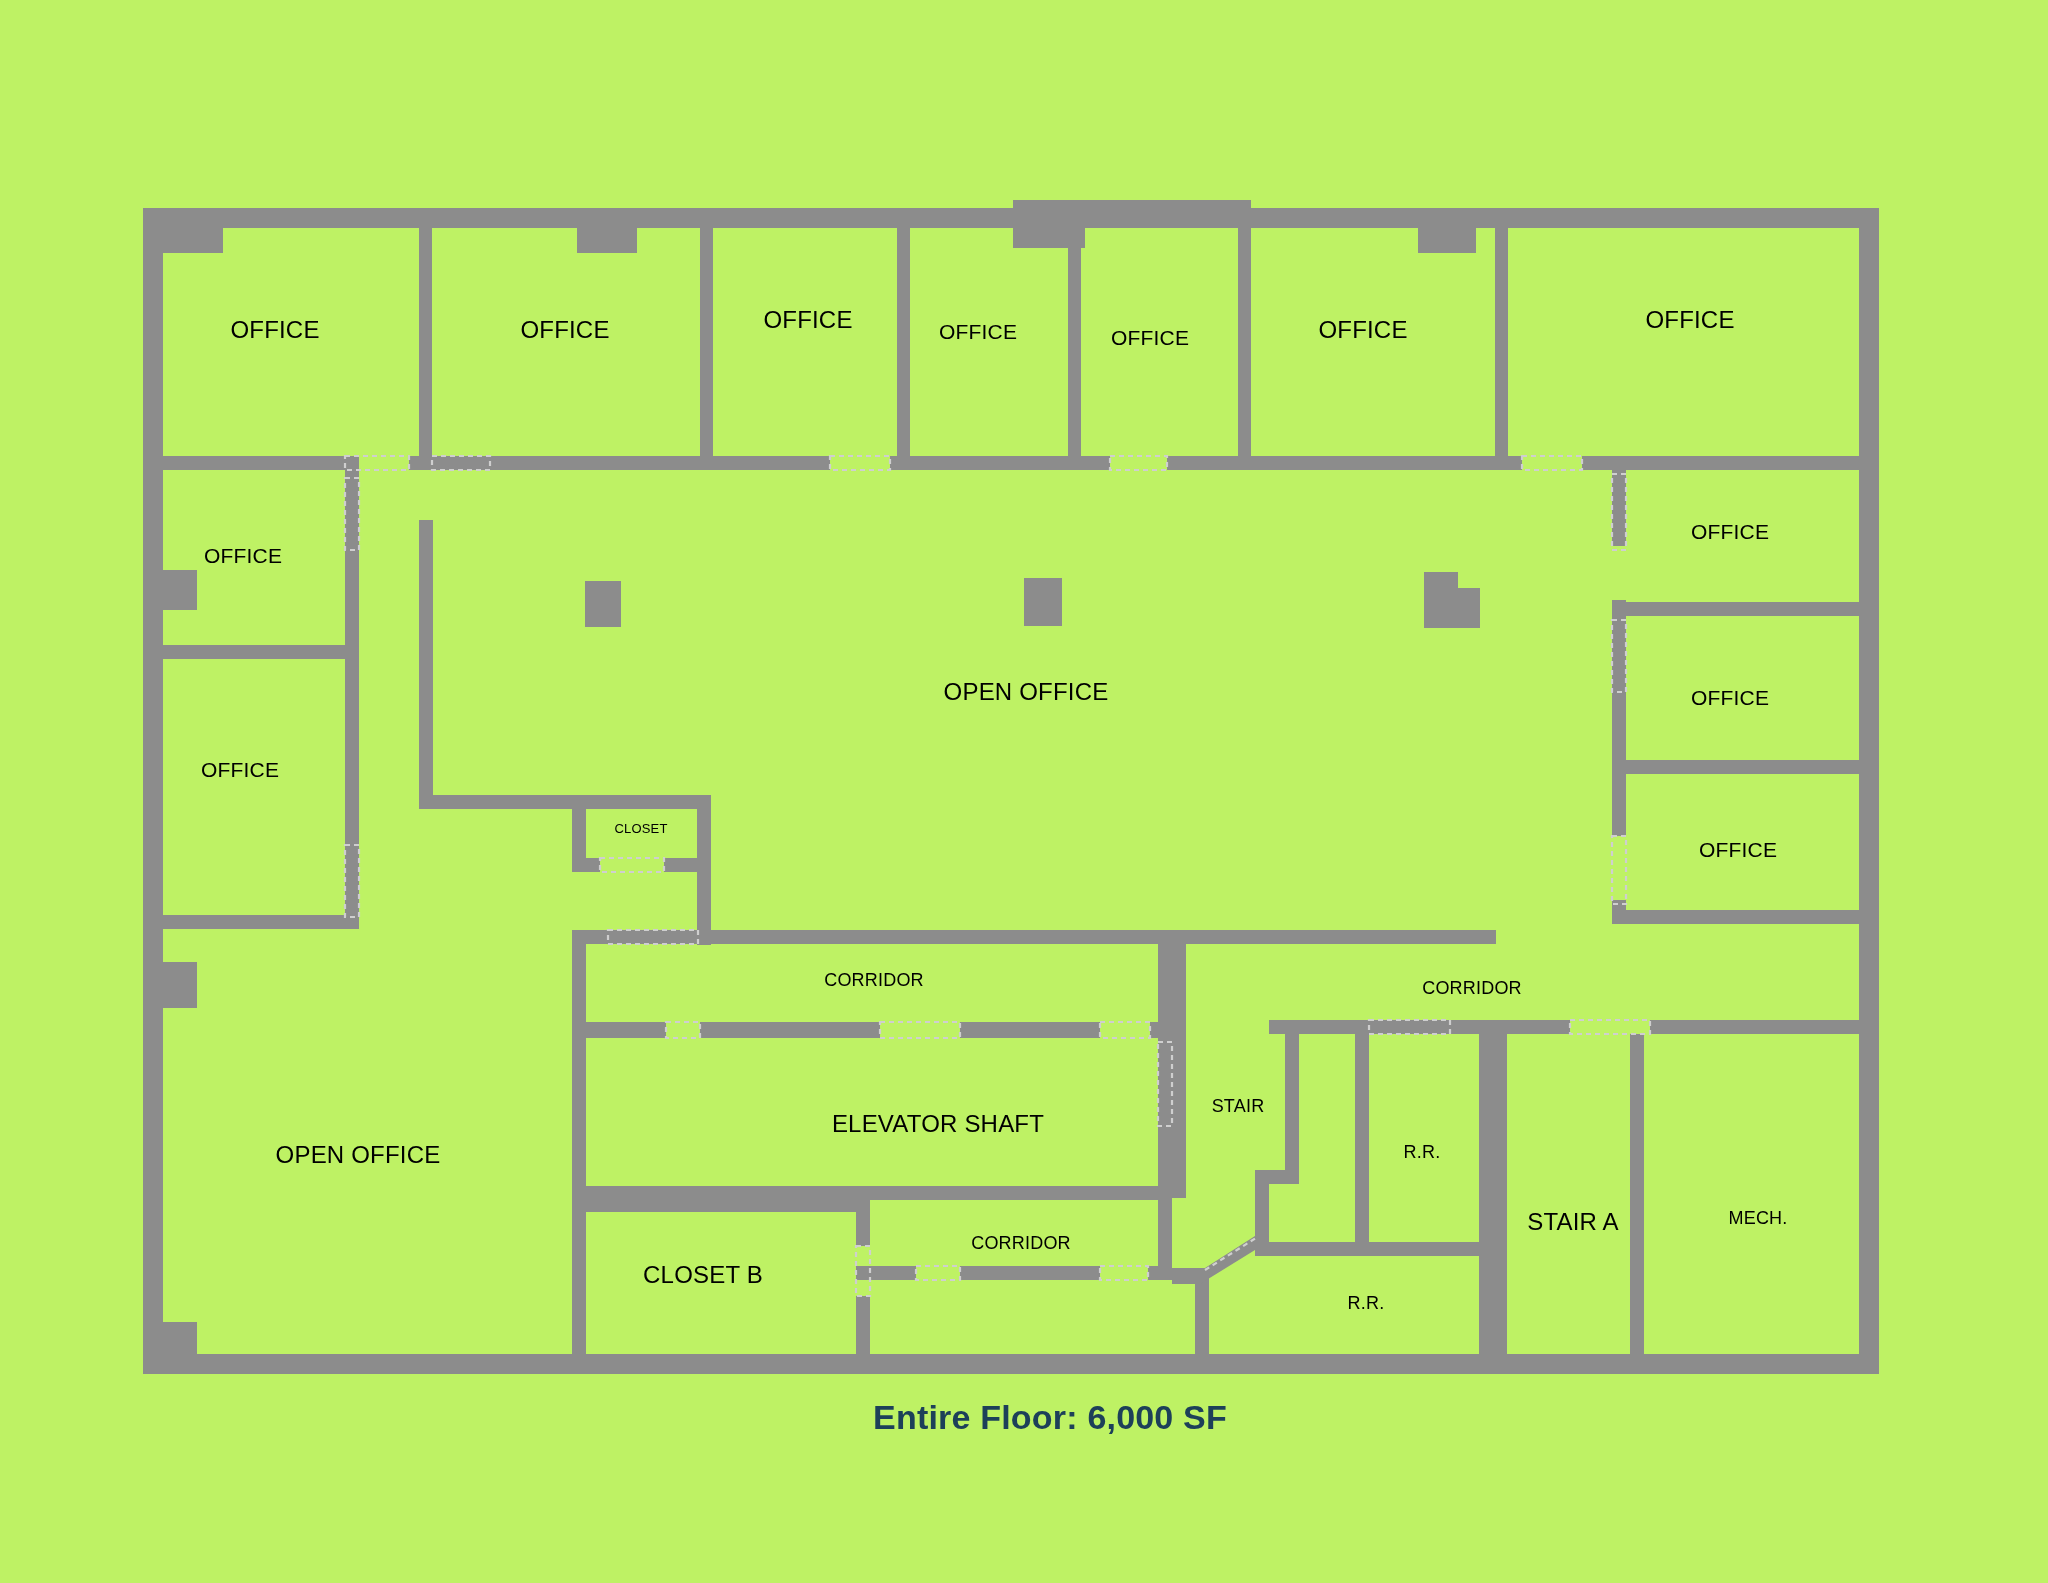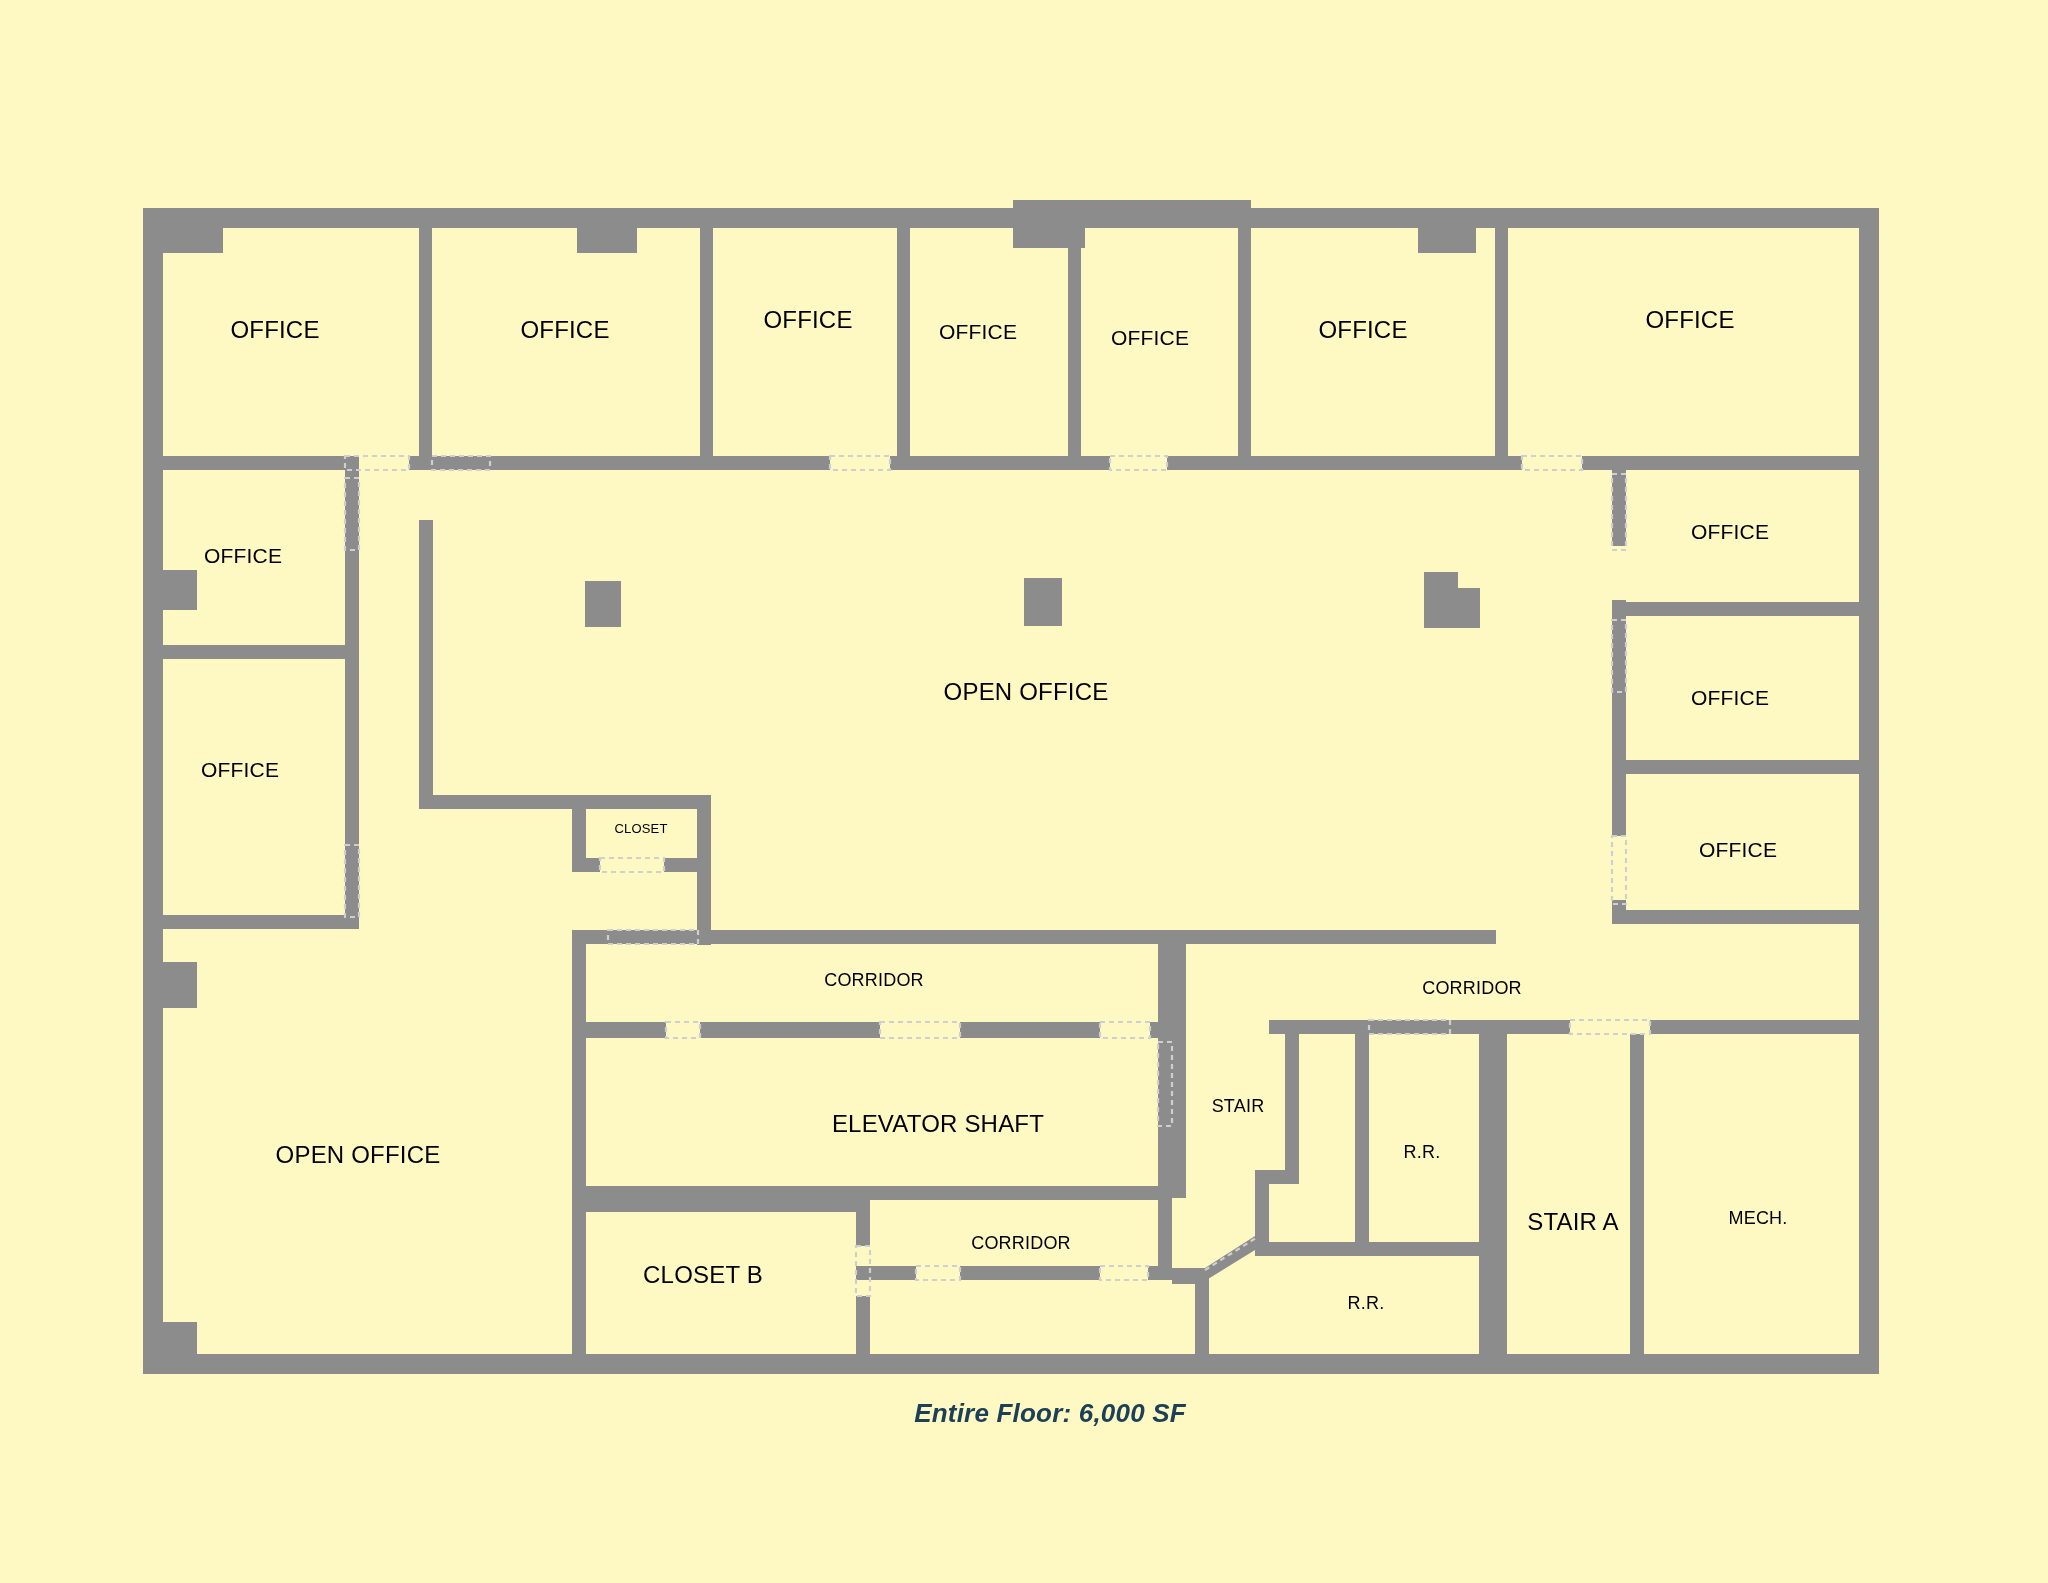--- a/index.html
+++ b/index.html
@@ -2,21 +2,21 @@
 <html><head>
 <meta charset="utf-8">
 <style>
   * { box-sizing: border-box; margin: 0; padding: 0; }
   html, body {
     width: 2048px; height: 1583px;
     background: #ffffff;
     font-family: "Liberation Sans", sans-serif;
     overflow: hidden;
   }
-  #stage { position: relative; width: 2048px; height: 1583px; background:#fef9c3; }
+  #stage { position: relative; width: 2048px; height: 1583px; background:#bef264; }
 
   
   #plan { position: absolute; left: 0; top: 0; width: 2048px; height: 1400px; }
 
   
   .rlabel {
     position: absolute;
     color: #000;
     font-family: "Liberation Sans", sans-serif;
     white-space: nowrap;
@@ -27,25 +27,24 @@
   .sz-md  { font-size: 21px; }
   .sz-sm  { font-size: 18px; }
   .sz-xs  { font-size: 13px; }
 
   
   .area-note {
     position: absolute;
     left: 1050px; top: 1398px;
     transform: translateX(-50%);
     color: #1d4059;
-    font-size: 26px;
+    font-size: 34px;
     font-weight: 600;
     letter-spacing: 0.2px;
     white-space: nowrap;
-    font-style: italic;
   }
   .floor-num {
     position: absolute;
     left: 22px; top: 1412px;
     color: #1d4059;
     font-size: 140px;
     font-weight: bold;
     line-height: 1;
     letter-spacing: -4px;
   }

